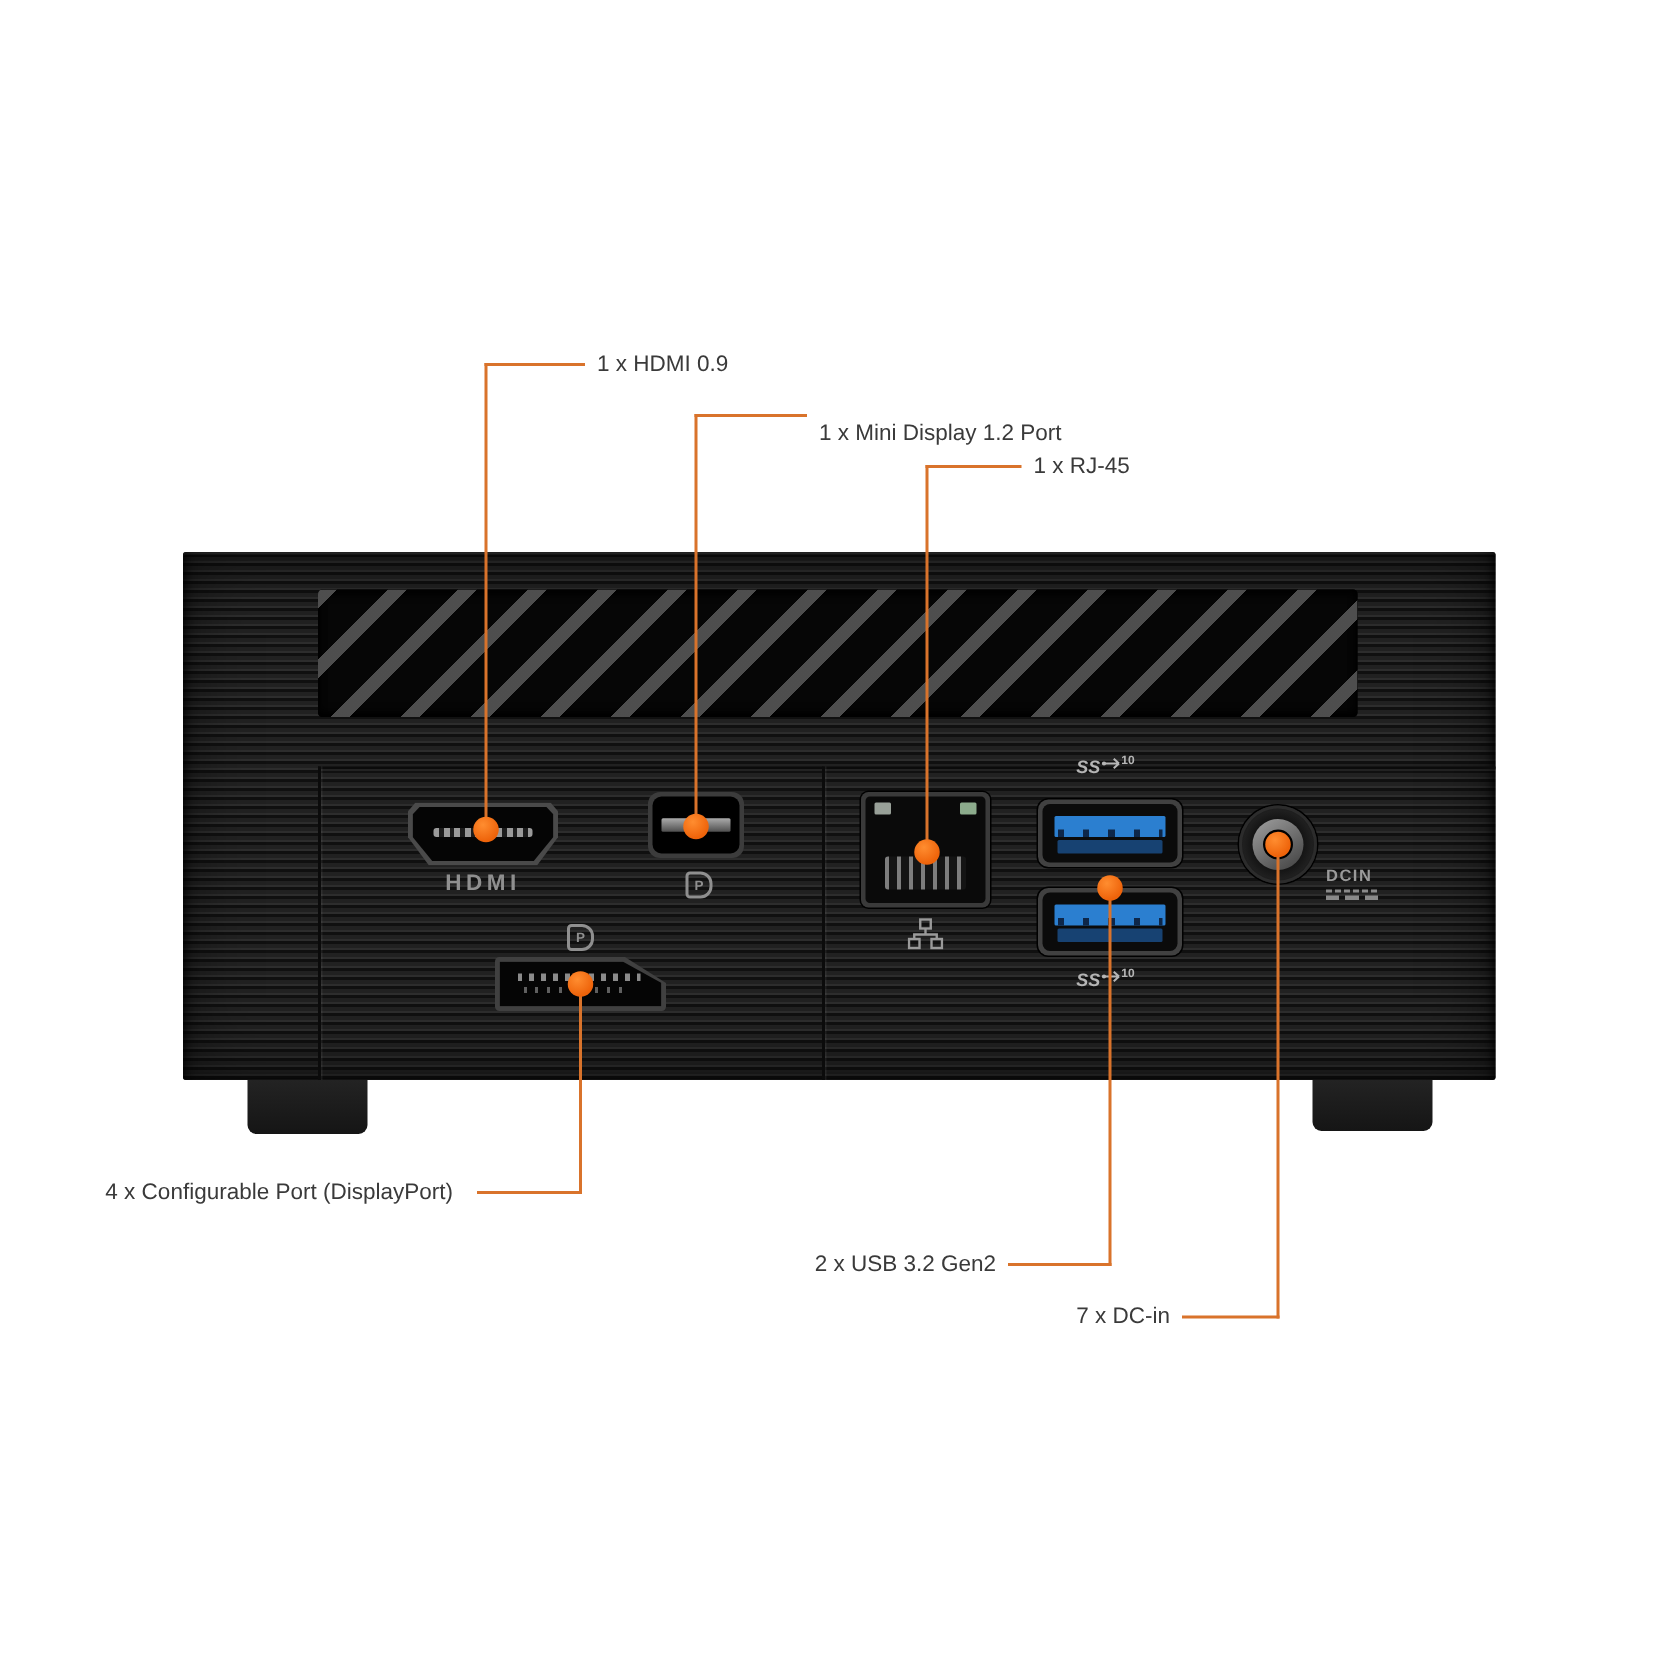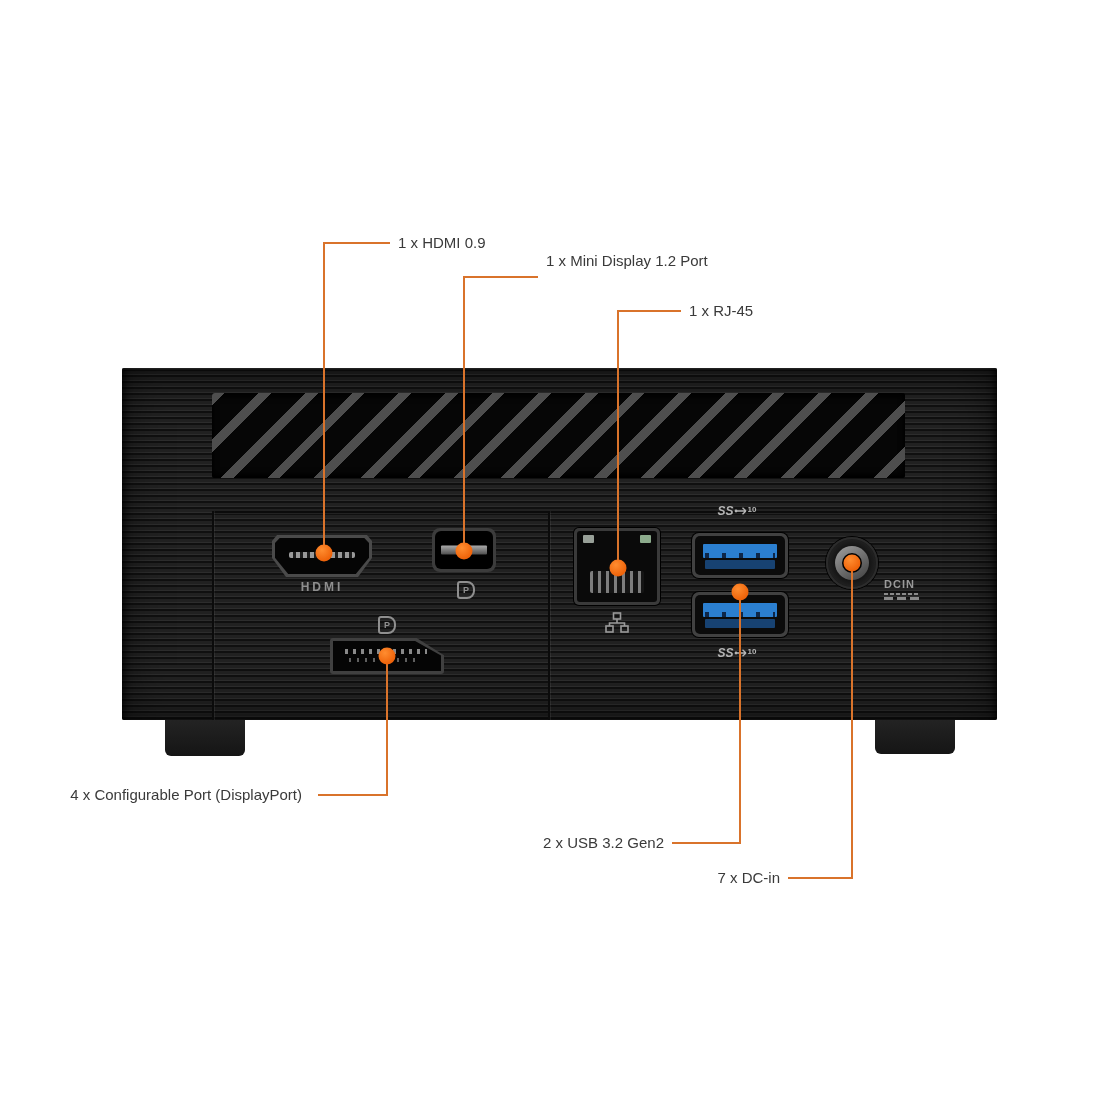--- a/index.html
+++ b/index.html
@@ -30,21 +30,21 @@
   
   .port-caption{position:absolute;color:#8f8f8f;text-align:center;}
 
   
   .hdmi-outer{position:absolute;left:150px;top:167px;width:100px;height:42px;background:#4a4a4a;
     clip-path:polygon(5% 0,95% 0,100% 14%,100% 55%,86% 100%,14% 100%,0 55%,0 14%);}
   .hdmi-inner{position:absolute;inset:3px;background:#050505;
     clip-path:polygon(5% 0,95% 0,100% 14%,100% 55%,86% 100%,14% 100%,0 55%,0 14%);}
   .hdmi-pins{position:absolute;left:50%;top:38%;transform:translateX(-50%);width:66px;height:6px;
     border-radius:2px;background:repeating-linear-gradient(90deg,#9a9a9a 0 4px,#1c1c1c 4px 7px);}
-  .hdmi-caption{left:150px;top:212px;width:100px;font-size:12px;font-weight:bold;letter-spacing:3px;}
+  .hdmi-caption{left:150px;top:212px;width:100px;font-size:15px;font-weight:bold;letter-spacing:3px;}
 
   
   .mdp-outer{position:absolute;left:310px;top:160px;width:64px;height:44px;background:#3c3c3c;
     border-radius:8px;}
   .mdp-inner{position:absolute;inset:3px;background:#000;border-radius:6px;}
   .mdp-slot{position:absolute;left:50%;top:50%;transform:translate(-50%,-50%);width:46px;height:9px;
     background:linear-gradient(180deg,#ababab,#4f4f4f);box-shadow:0 2px 3px #000;border-radius:1px;}
   .dp-logo{position:absolute;width:14px;height:14px;border:2px solid #8f8f8f;
     border-radius:3px 8px 8px 3px;color:#8f8f8f;font-size:9px;font-weight:bold;
     display:flex;align-items:center;justify-content:center;}
@@ -65,21 +65,21 @@
   .usb-outer{position:absolute;left:570px;width:96px;height:45px;background:#414141;
     border-radius:7px;box-shadow:0 0 0 1px #000;}
   .usb-top{top:165px;} .usb-bottom{top:224px;}
   .usb-inner{position:absolute;inset:3px;background:#0b0b0b;border-radius:5px;overflow:hidden;}
   .usb-tongue{position:absolute;left:8px;right:8px;top:8px;height:14px;background:#2b7fd0;
     border-radius:1px;}
   .usb-notches{position:absolute;left:2px;right:2px;bottom:0;height:5px;
     background:repeating-linear-gradient(90deg,rgba(12,34,66,.95) 0 4px,transparent 4px 17px);}
   .usb-under{position:absolute;left:10px;right:10px;top:24px;height:9px;background:#1a4c85;
     opacity:.85;border-radius:1px;}
-  .ss-badge{position:absolute;width:70px;display:flex;align-items:center;justify-content:center;
+  .ss-badge{position:absolute;width:70px;display:flex;align-items:flex-start;justify-content:center;
     color:#b5b5b5;font-size:12px;font-weight:bold;font-style:italic;}
   .ss-top{left:580px;top:136px;} .ss-bottom{left:580px;top:278px;}
   .ss-badge sup{font-size:8px;font-style:normal;transform:translateY(-2px);}
 
   
   .dpp-outer{position:absolute;left:208px;top:270px;width:114px;height:36px;background:#404040;
     clip-path:polygon(0 0,76% 0,100% 48%,100% 100%,0 100%);border-radius:3px;}
   .dpp-inner{position:absolute;inset:3px;background:#050505;
     clip-path:polygon(0 0,76% 0,100% 48%,100% 100%,0 100%);}
   .dpp-pins1{position:absolute;left:12px;top:8px;width:82px;height:5px;
@@ -108,21 +108,21 @@
   .cl-dot{position:absolute;width:17px;height:17px;border-radius:50%;
     background:radial-gradient(circle at 38% 32%,#ff8d30,#ee630a 70%);transform:translate(-50%,-50%);}
   .cl-label{position:absolute;color:#3a3a3a;font-size:15px;line-height:18px;white-space:nowrap;}
 
   #co-hdmi-v{left:323px;top:242px;width:2px;height:311px;}
   #co-hdmi-h{left:323px;top:242px;width:67px;height:2px;}
   #co-hdmi-label{left:398px;top:234px;}
 
   #co-mdp-v{left:463px;top:276px;width:2px;height:275px;}
   #co-mdp-h{left:463px;top:276px;width:75px;height:2px;}
-  #co-mdp-label{left:546px;top:252px;}
+  #co-mdp-label{left:546px;top:280px;}
 
   #co-rj-v{left:617px;top:310px;width:2px;height:258px;}
   #co-rj-h{left:617px;top:310px;width:64px;height:2px;}
   #co-rj-label{left:689px;top:302px;}
 
   #co-dp-v{left:386px;top:656px;width:2px;height:140px;}
   #co-dp-h{left:318px;top:794px;width:70px;height:2px;}
   #co-dp-label{right:818px;top:786px;}
 
   #co-usb-v{left:739px;top:592px;width:2px;height:252px;}

